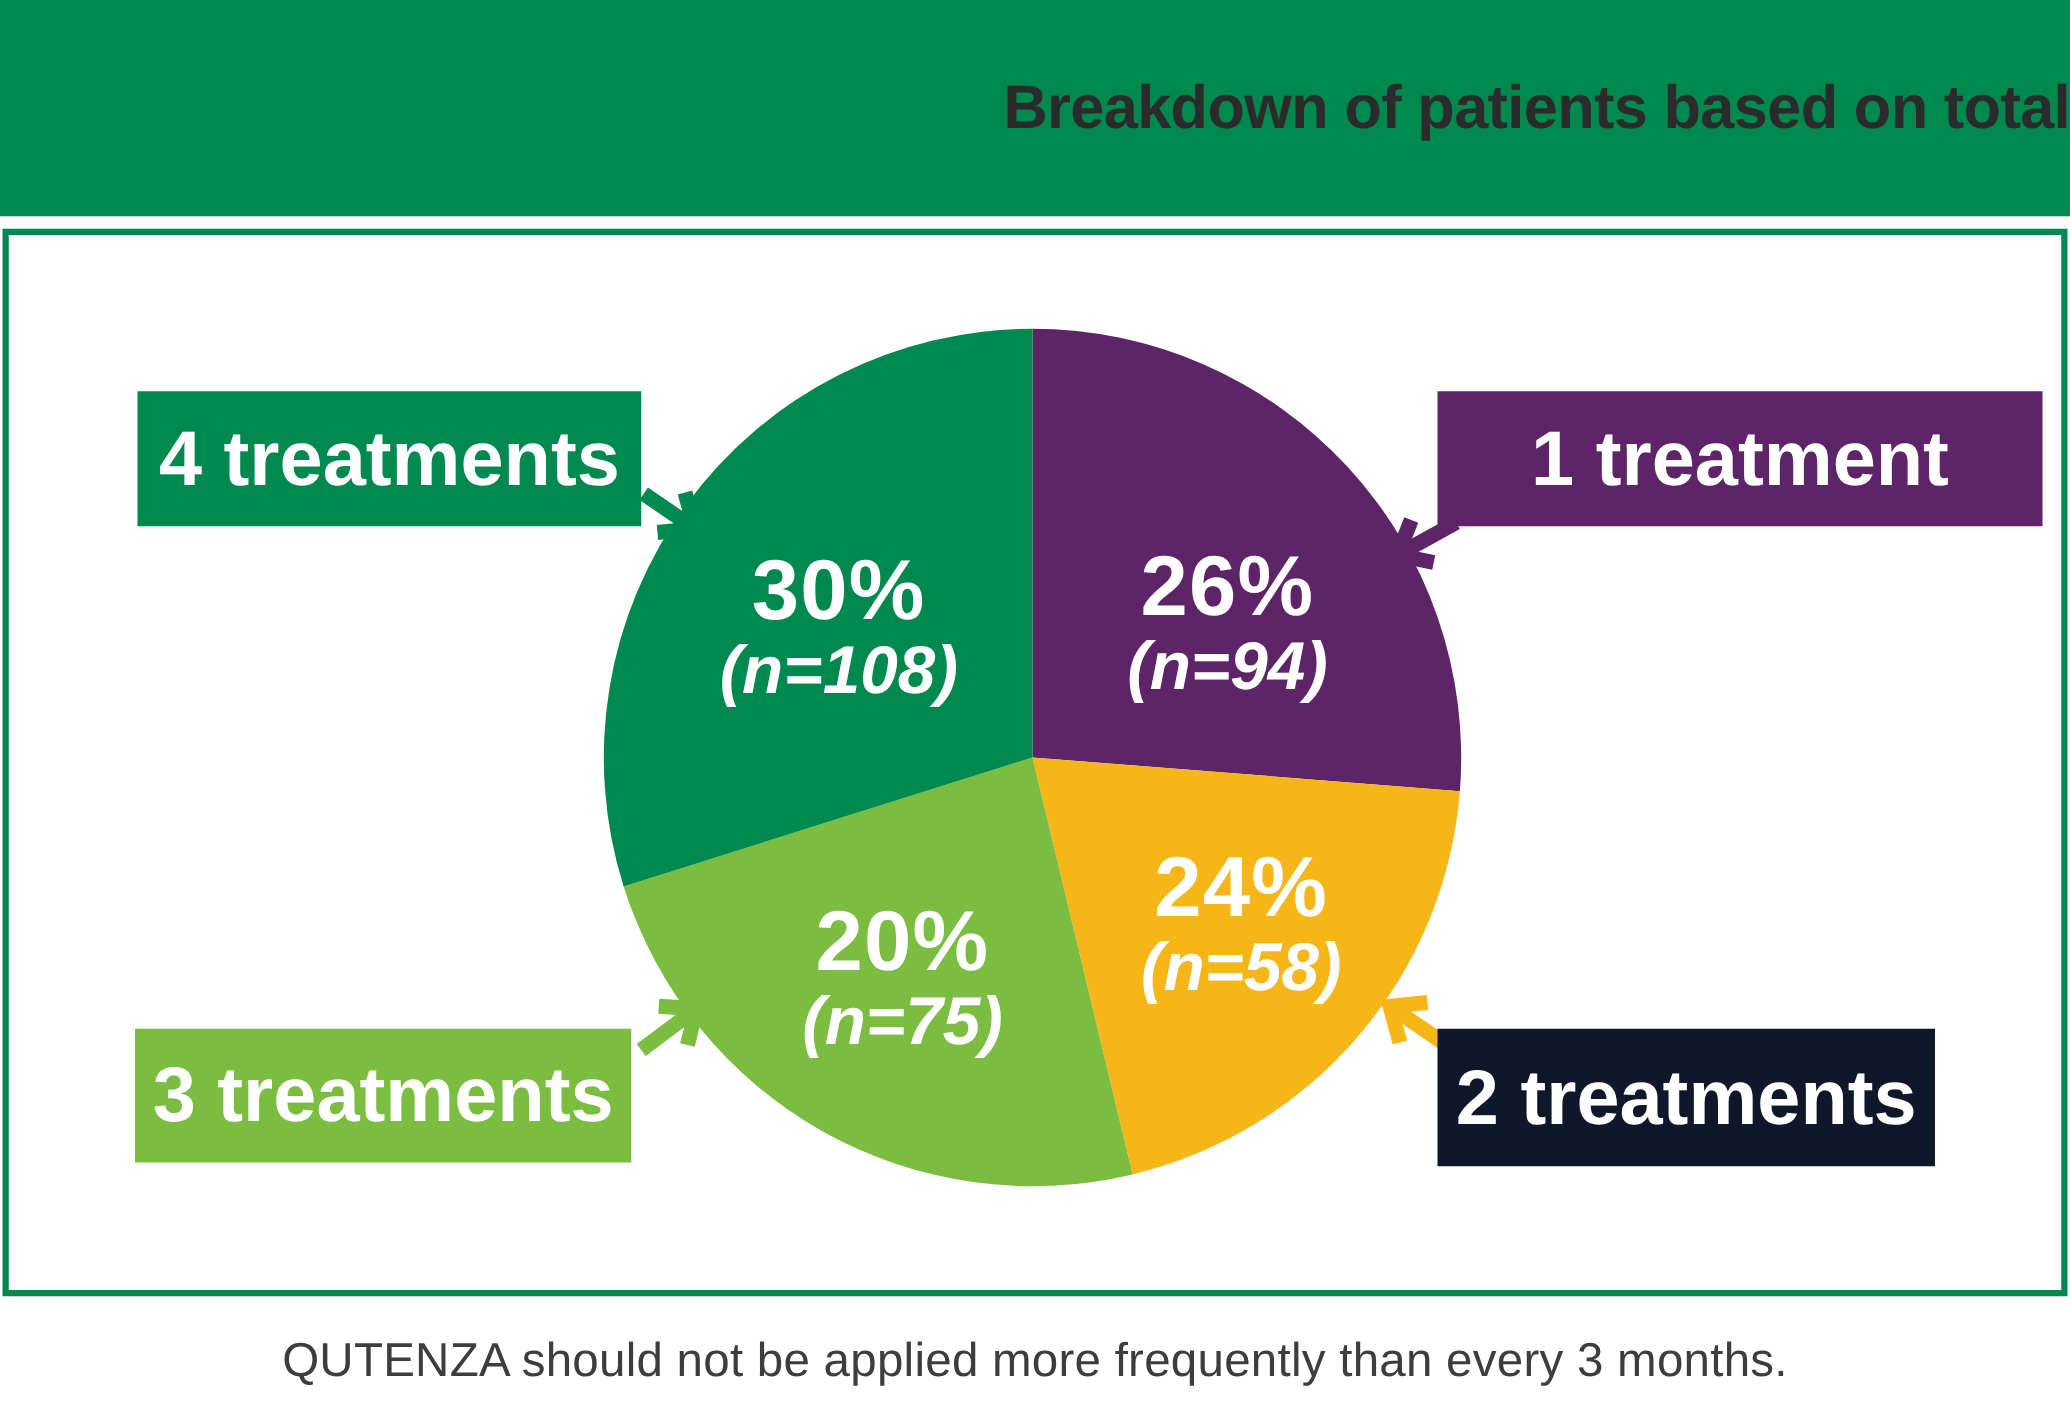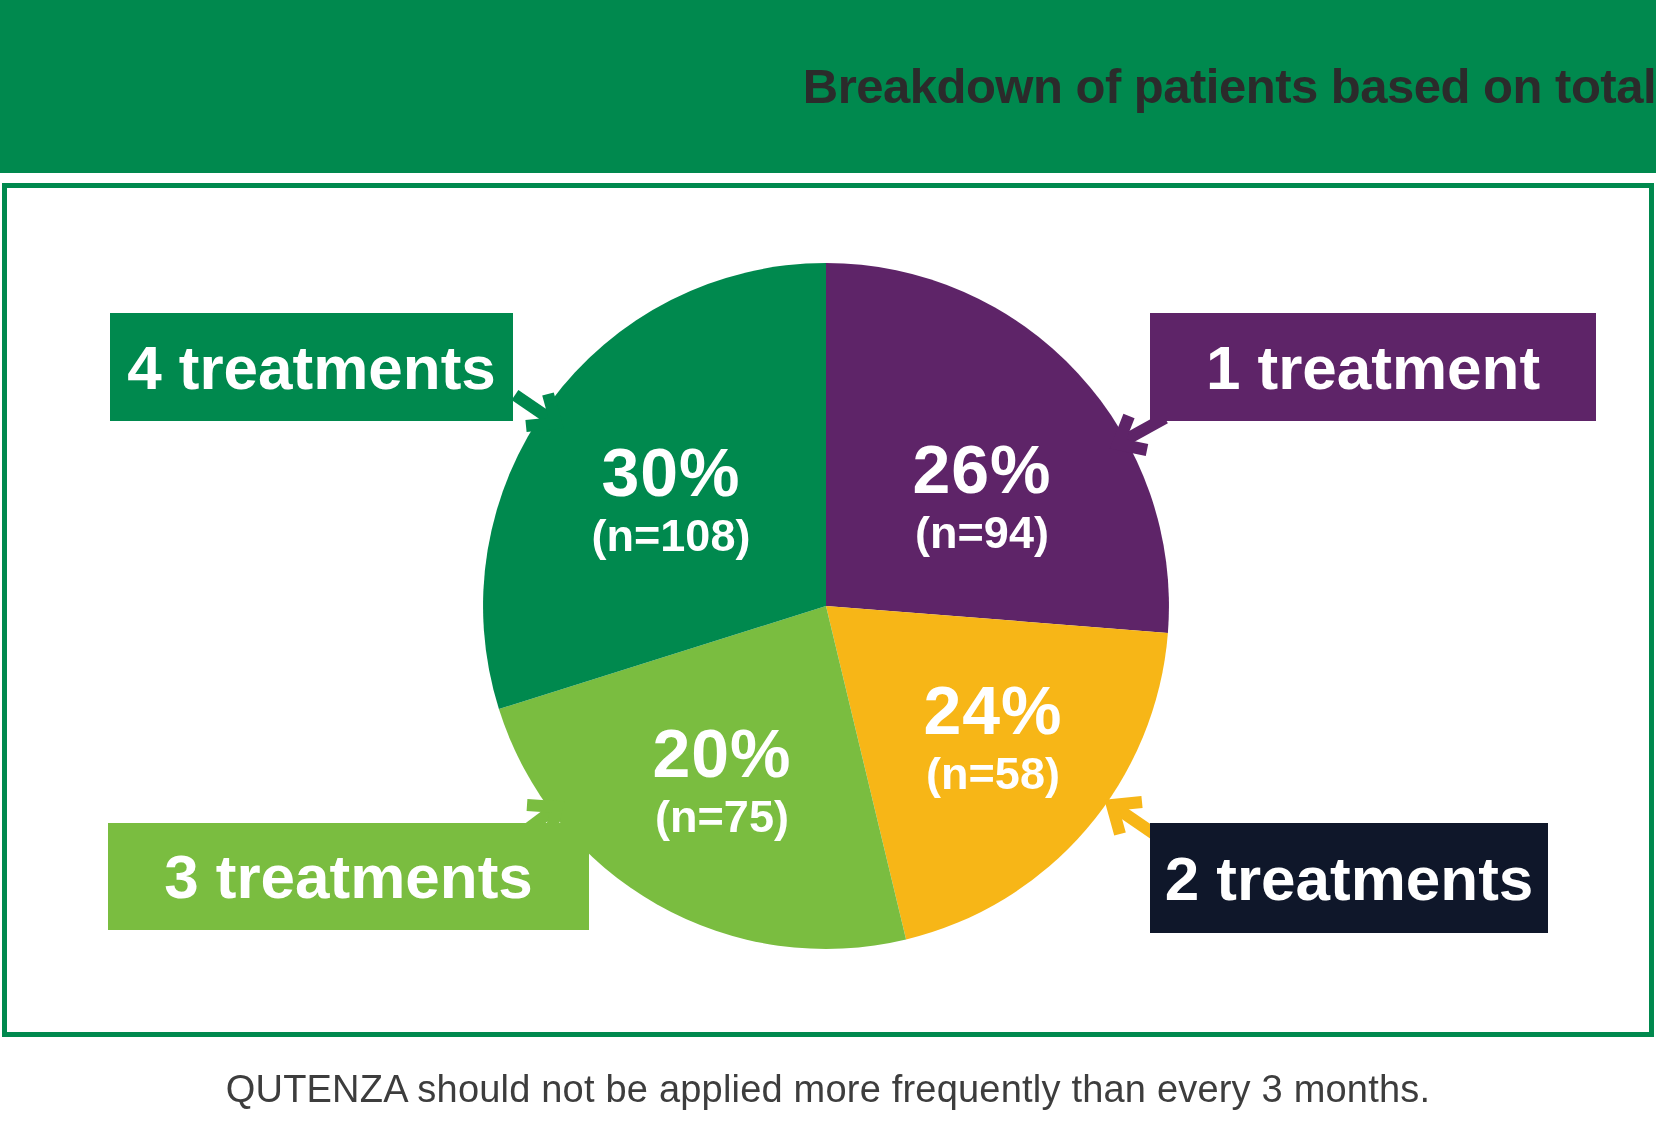--- a/index.html
+++ b/index.html
@@ -50,36 +50,36 @@
   .slice-label {
     position: absolute;
     transform: translate(-50%, -50%);
     text-align: center;
     color: #ffffff;
     font-weight: bold;
     z-index: 2;
     white-space: nowrap;
   }
   .slice-label .pct { font-size: 68px; line-height: 72px; letter-spacing: 1px; margin-top: 20px; }
-  .slice-label .nn  { font-size: 45px; line-height: 56px; }
+  .slice-label .nn  { font-size: 54px; line-height: 56px; font-style: italic; }
   
   .callout {
     position: absolute;
     z-index: 2;
     display: flex;
     align-items: center;
     justify-content: center;
     color: #ffffff;
     font-weight: bold;
     font-size: 62px;
     white-space: nowrap;
   }
   .callout-4t { left: 110px;  top: 313px; width: 403px; height: 108px; }
-  .callout-1t { left: 1150px; top: 313px; width: 446px; height: 108px; }
-  .callout-3t { left: 108px;  top: 823px; width: 481px; height: 107px; }
+  .callout-1t { left: 1150px; top: 313px; width: 484px; height: 108px; }
+  .callout-3t { left: 108px;  top: 823px; width: 397px; height: 107px; }
   .callout-2t { left: 1150px; top: 823px; width: 398px; height: 110px; }
   
   .footnote {
     position: absolute;
     left: 0; top: 1066px;
     width: 1656px;
     text-align: center;
     color: #3D3D3D;
     font-size: 38px;
     line-height: 46px;

